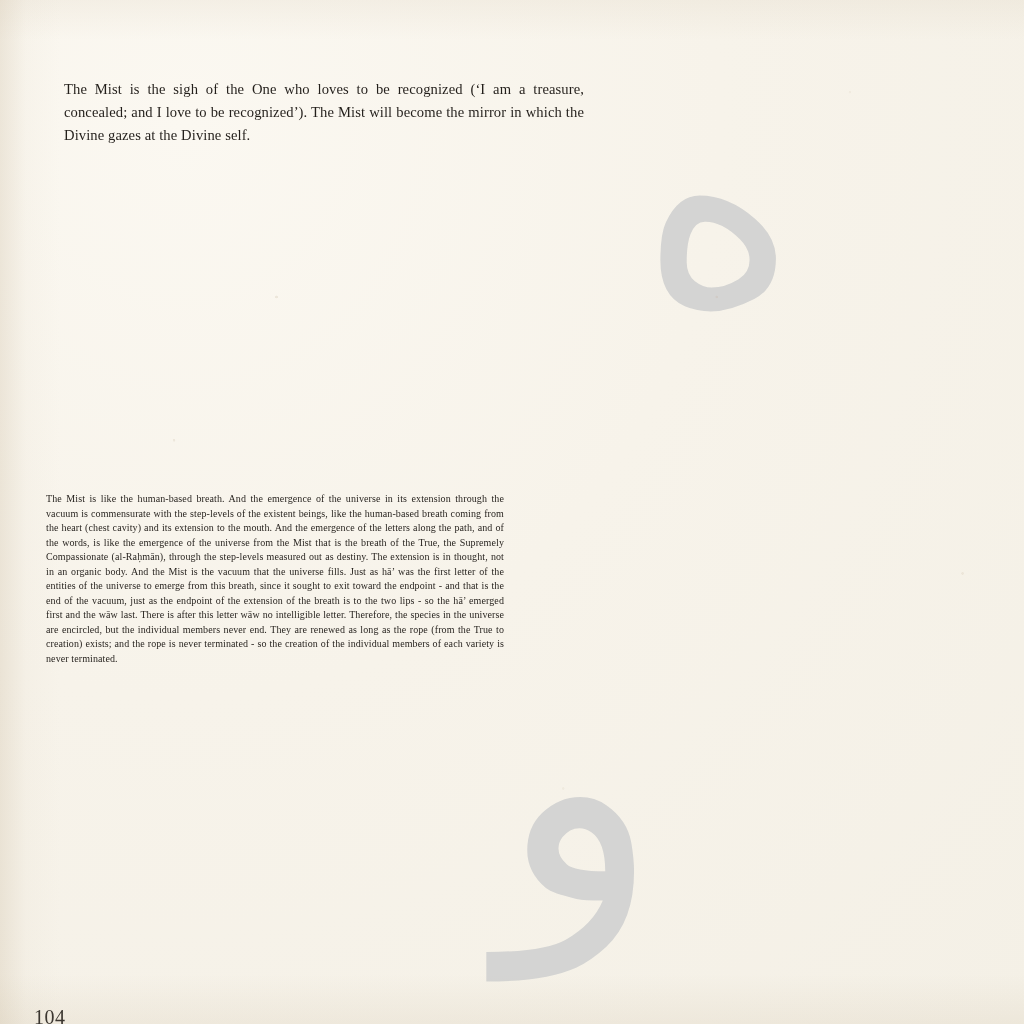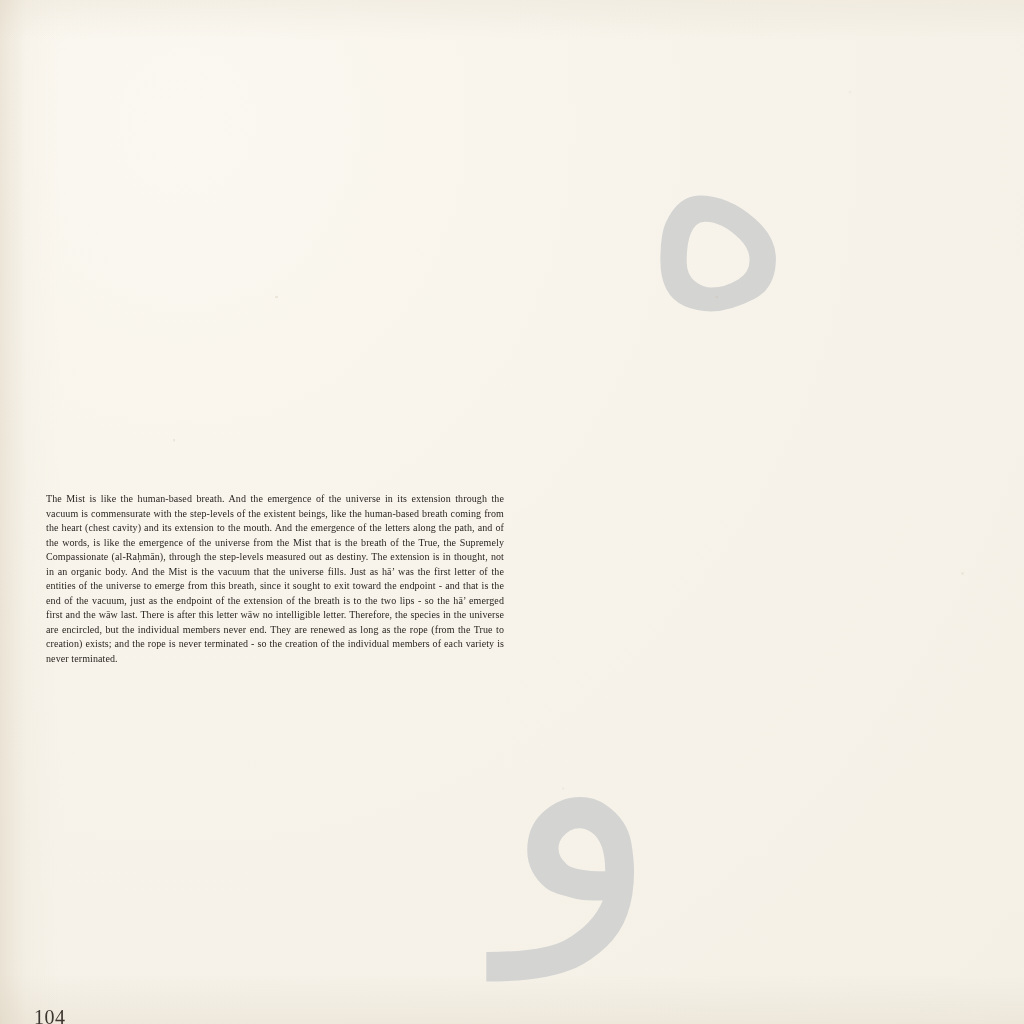--- a/index.html
+++ b/index.html
@@ -114,20 +114,23 @@
 <div class="page">
 
   <div class="glyph-layer">
     <div class="glyph glyph-ha">ه</div>
     <div class="glyph glyph-waw">و</div>
   </div>
 
   <div class="paper-grain"></div>
   <div class="edge-shade"></div>
 
+  <div class="block block-epigraph">
+    <p>The Mist is the sigh of the One who loves to be recognized (‘I am a treasure, concealed; and I love to be recognized’). The Mist will become the mirror in which the Divine gazes at the Divine self.</p>
+  </div>
 
   <div class="block block-main">
     <p>The Mist is like the human-based breath. And the emergence of the universe in its extension through the vacuum is commensurate with the step-levels of the existent beings, like the human-based breath coming from the heart (chest cavity) and its extension to the mouth. And the emergence of the letters along the path, and of the words, is like the emergence of the universe from the Mist that is the breath of the True, the Supremely Compassionate (al-Raḥmān), through the step-levels measured out as destiny. The extension is in thought, not in an organic body. And the Mist is the vacuum that the universe fills. Just as hā’ was the first letter of the entities of the universe to emerge from this breath, since it sought to exit toward the endpoint - and that is the end of the vacuum, just as the endpoint of the extension of the breath is to the two lips - so the hā’ emerged first and the wāw last. There is after this letter wāw no intelligible letter. Therefore, the species in the universe are encircled, but the individual members never end. They are renewed as long as the rope (from the True to creation) exists; and the rope is never terminated - so the creation of the individual members of each variety is never terminated.</p>
   </div>
 
   <div class="folio">104</div>
 
 </div>
 
 </body></html>

